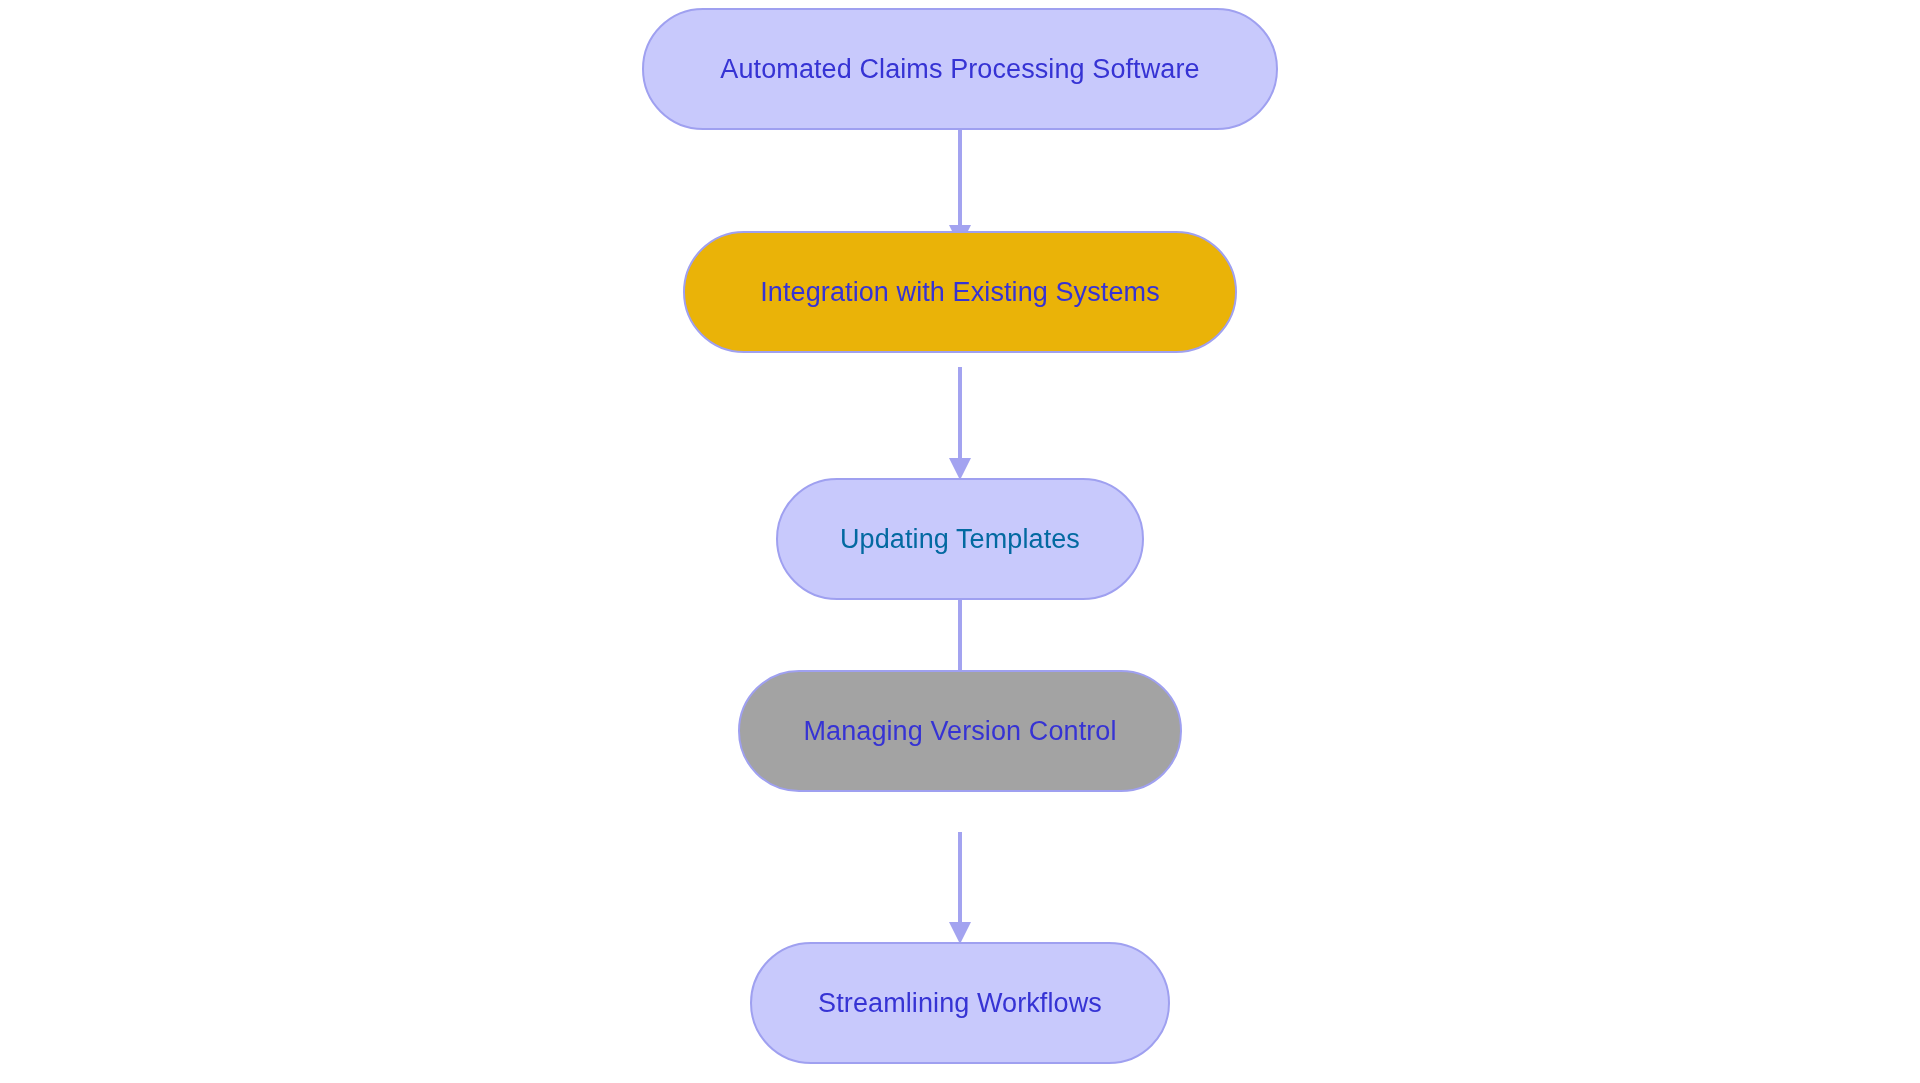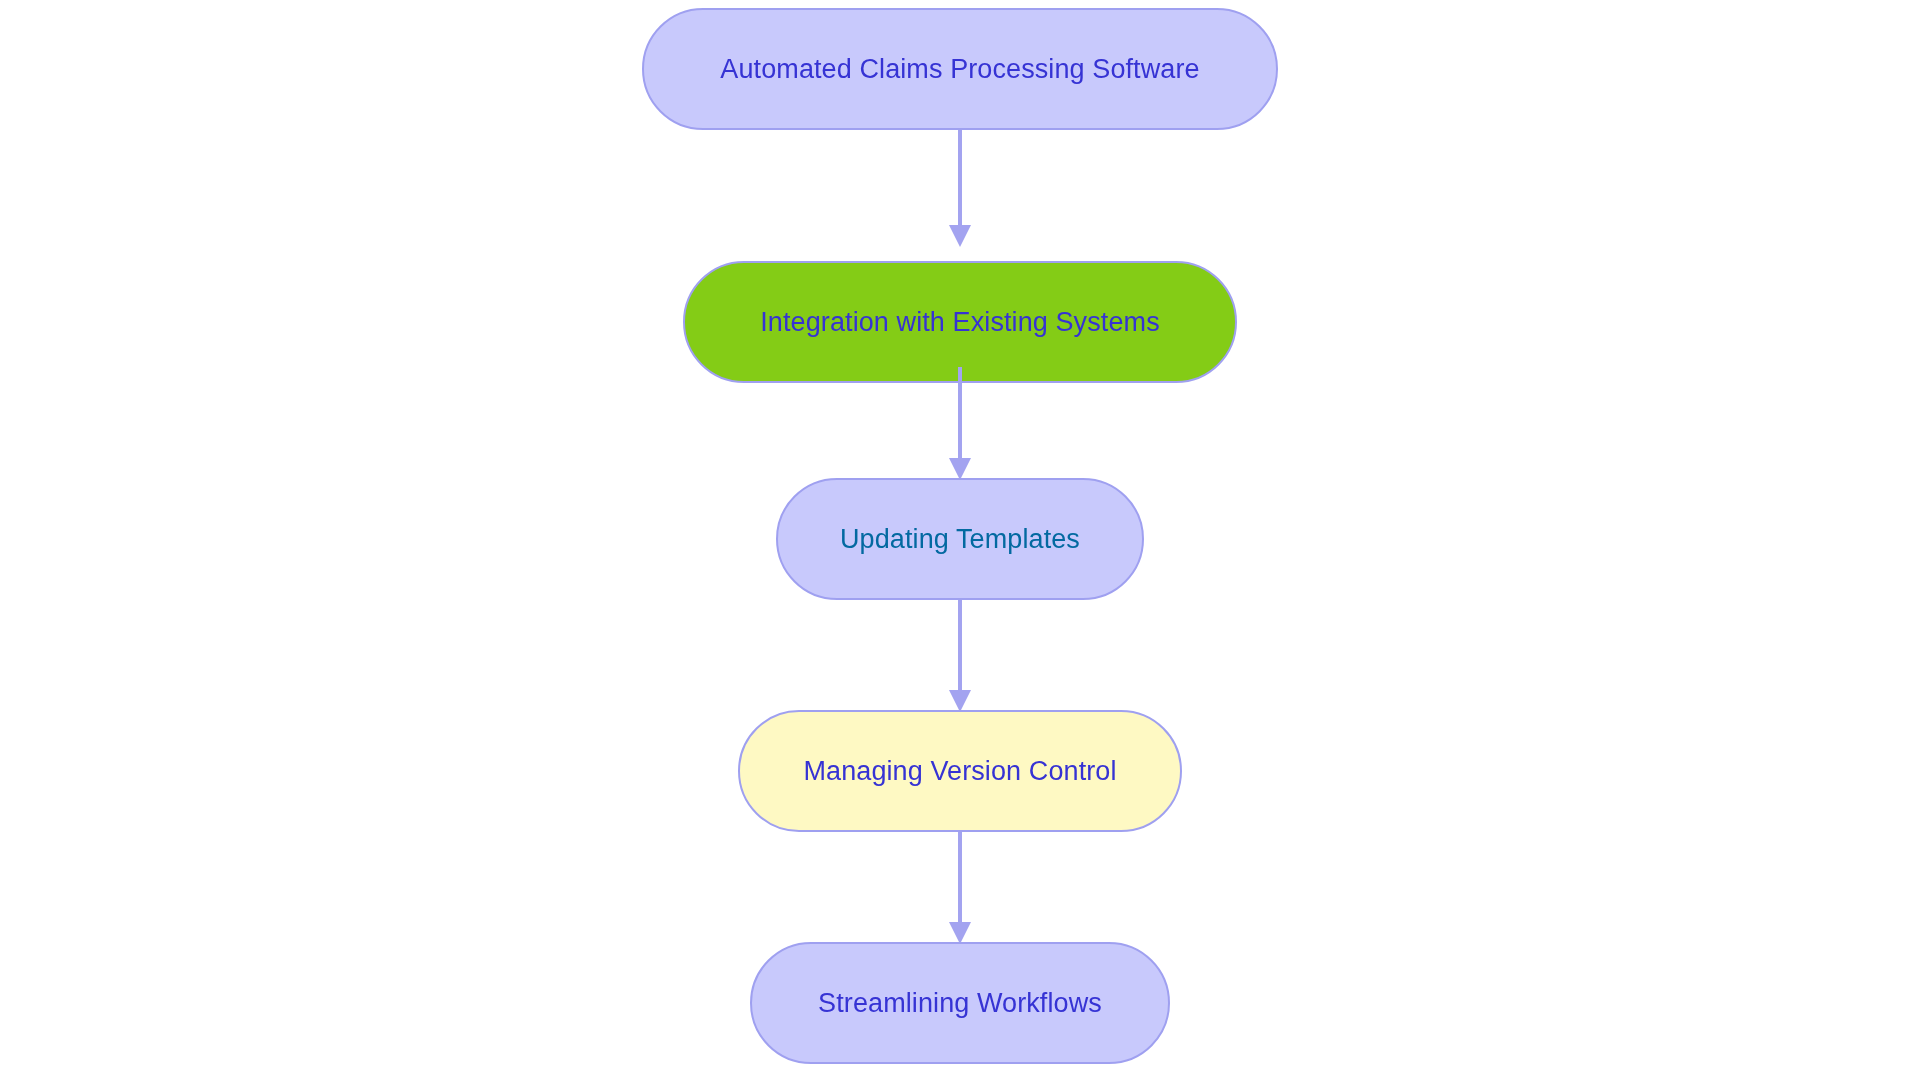--- a/index.html
+++ b/index.html
@@ -59,39 +59,39 @@
 
   <div class="flow-node" style="top: 8px; width: 636px; background: rgb(200, 201, 252); border-color: rgb(159, 160, 240);">
     <span class="flow-node-label" style="color: rgb(54, 51, 212);">Automated Claims Processing Software</span>
   </div>
 
   <svg class="flow-connector" viewBox="0 0 26 117" preserveAspectRatio="none" style="top: 130px; height: 117px;">
     <line x1="13" y1="0" x2="13" y2="95" stroke="#a3a3f0" stroke-width="4"></line>
     <polygon points="2,95 24,95 13,117" fill="#a3a3f0"></polygon>
   </svg>
 
-  <div class="flow-node" style="top: 261px; width: 554px; background: #84cc16; border-color: rgb(159, 160, 240);">
+  <div class="flow-node" style="top: 231px; width: 554px; background: #eab308; border-color: rgb(159, 160, 240);">
     <span class="flow-node-label" style="color: rgb(54, 51, 212);">Integration with Existing Systems</span>
   </div>
 
   <svg class="flow-connector" viewBox="0 0 26 113" preserveAspectRatio="none" style="top: 367px; height: 113px;">
     <line x1="13" y1="0" x2="13" y2="91" stroke="#a3a3f0" stroke-width="4"></line>
     <polygon points="2,91 24,91 13,113" fill="#a3a3f0"></polygon>
   </svg>
 
   <div class="flow-node" style="top: 478px; width: 368px; background: rgb(200, 201, 252); border-color: rgb(159, 160, 240);">
     <span class="flow-node-label" style="color: #0369a1;">Updating Templates</span>
   </div>
 
   <svg class="flow-connector" viewBox="0 0 26 112" preserveAspectRatio="none" style="top: 600px; height: 112px;">
     <line x1="13" y1="0" x2="13" y2="90" stroke="#a3a3f0" stroke-width="4"></line>
     <polygon points="2,90 24,90 13,112" fill="#a3a3f0"></polygon>
   </svg>
 
-  <div class="flow-node" style="top: 710px; width: 444px; background: #fef9c3; border-color: rgb(159, 160, 240);">
+  <div class="flow-node" style="top: 670px; width: 444px; background: #a3a3a3; border-color: rgb(159, 160, 240);">
     <span class="flow-node-label" style="color: rgb(54, 51, 212);">Managing Version Control</span>
   </div>
 
   <svg class="flow-connector" viewBox="0 0 26 112" preserveAspectRatio="none" style="top: 832px; height: 112px;">
     <line x1="13" y1="0" x2="13" y2="90" stroke="#a3a3f0" stroke-width="4"></line>
     <polygon points="2,90 24,90 13,112" fill="#a3a3f0"></polygon>
   </svg>
 
   <div class="flow-node" style="top: 942px; width: 420px; background: rgb(200, 201, 252); border-color: rgb(159, 160, 240);">
     <span class="flow-node-label" style="color: rgb(54, 51, 212);">Streamlining Workflows</span>

